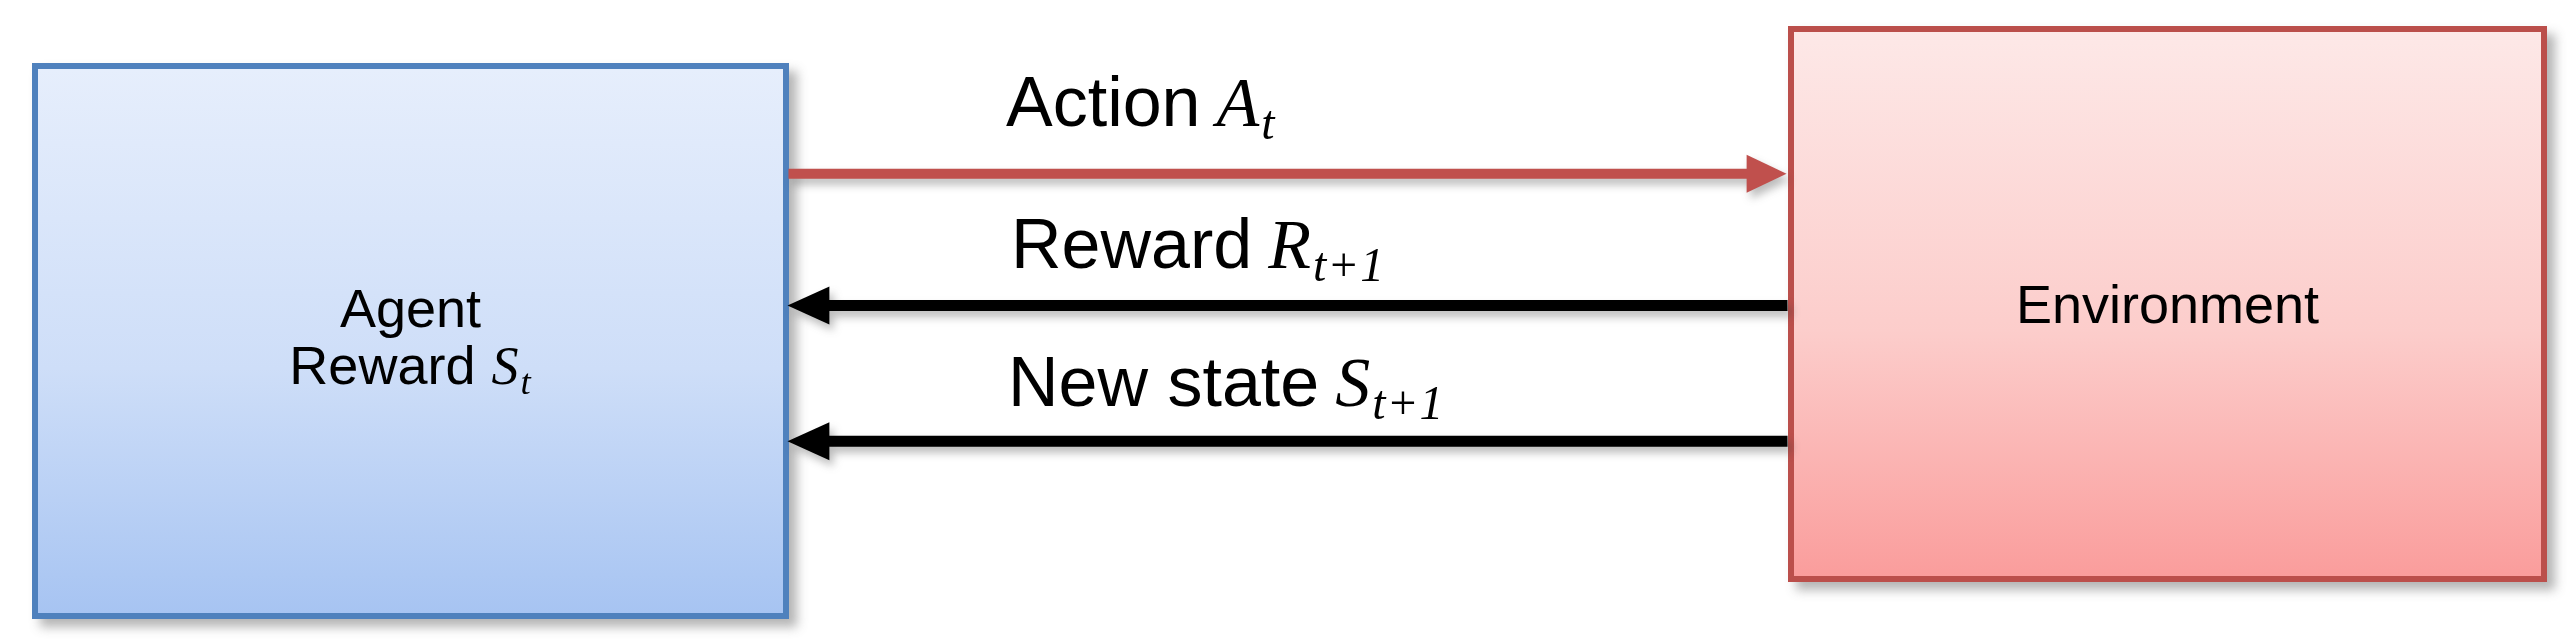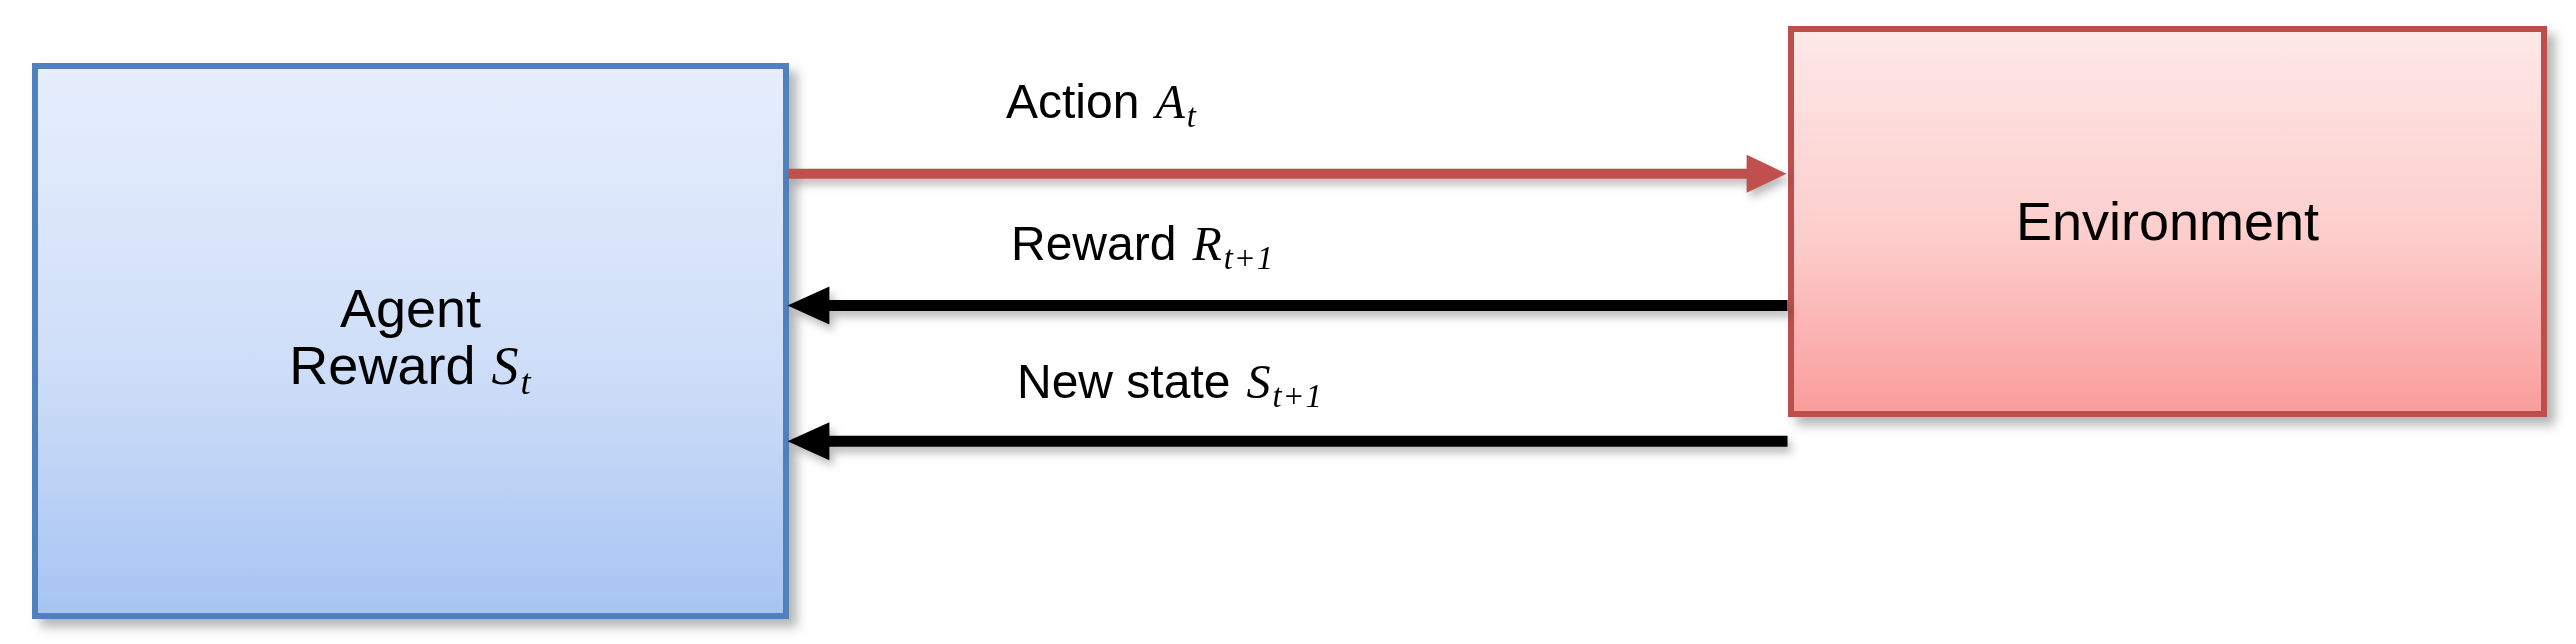--- a/index.html
+++ b/index.html
@@ -29,39 +29,39 @@
     top: 63px;
     width: 757px;
     height: 556px;
     border: 6px solid #4f81bd;
     background: linear-gradient(180deg, #e6eefc 0%, #cedef8 55%, #a7c4f2 100%);
   }
   .env-box {
     left: 1788px;
     top: 26px;
     width: 759px;
-    height: 391px;
+    height: 556px;
     border: 6px solid #bb4f4b;
     background: linear-gradient(180deg, #fde8e7 0%, #fccdcb 55%, #fa9d9c 100%);
   }
   .box-label {
     font-size: 54px;
     line-height: 1.05;
     color: #000000;
   }
   .arrow-label {
     position: absolute;
-    font-size: 48px;
+    font-size: 70px;
     line-height: 70px;
     color: #000000;
     white-space: nowrap;
   }
   .label-action   { left: 1006px; top: 67px;  }
   .label-reward   { left: 1011px; top: 197px; margin-top: 12px; }
-  .label-newstate { left: 1008px; top: 347px; margin-left: 9px; }
+  .label-newstate { left: 1008px; top: 347px; }
   .mvar {
     font-family: "Liberation Serif", serif;
     font-style: italic;
     margin-left: 16px;
   }
   .msub {
     font-family: "Liberation Serif", serif;
     font-style: italic;
     font-size: 0.68em;
     vertical-align: -0.28em;

